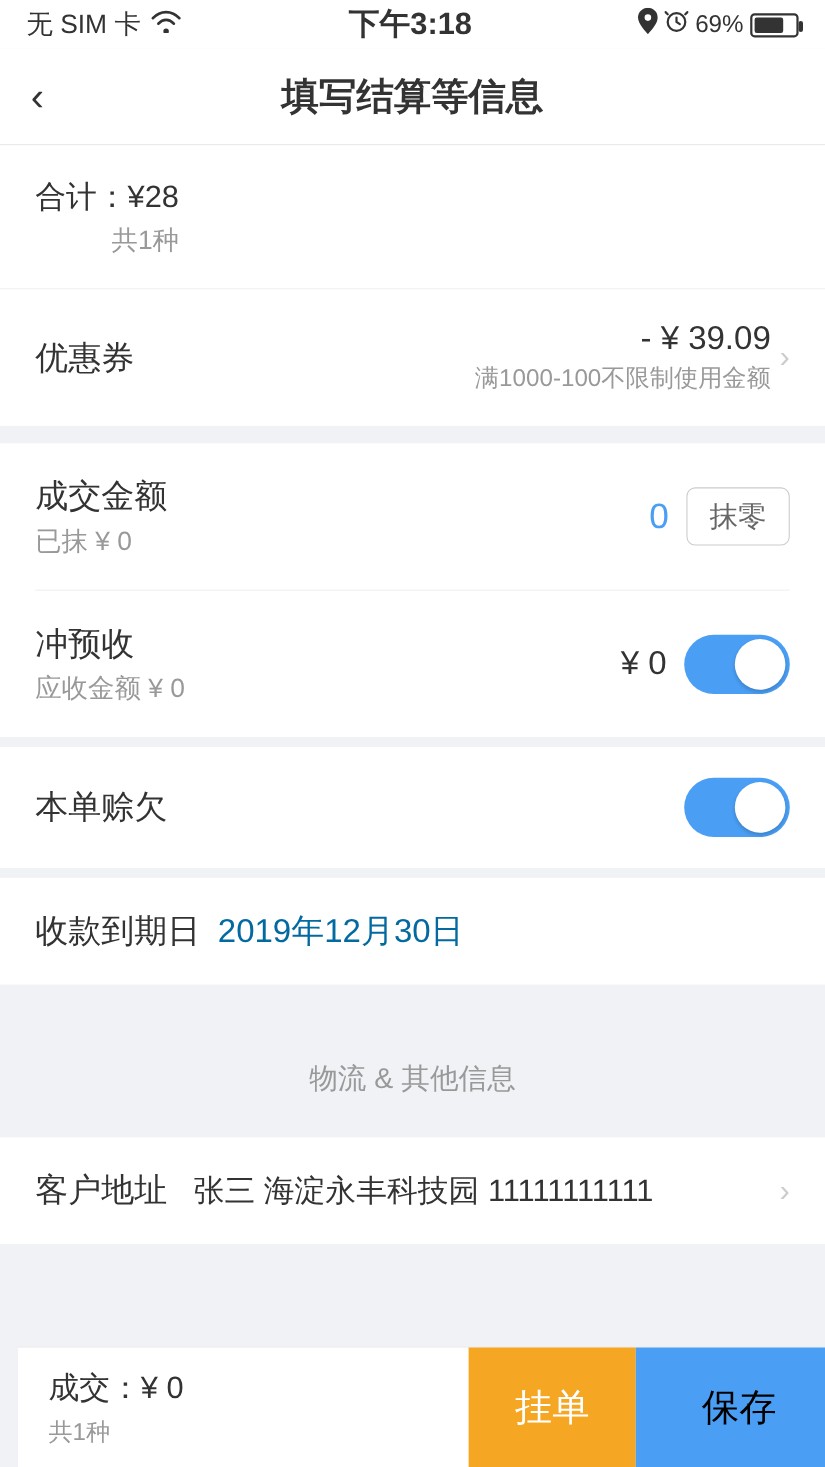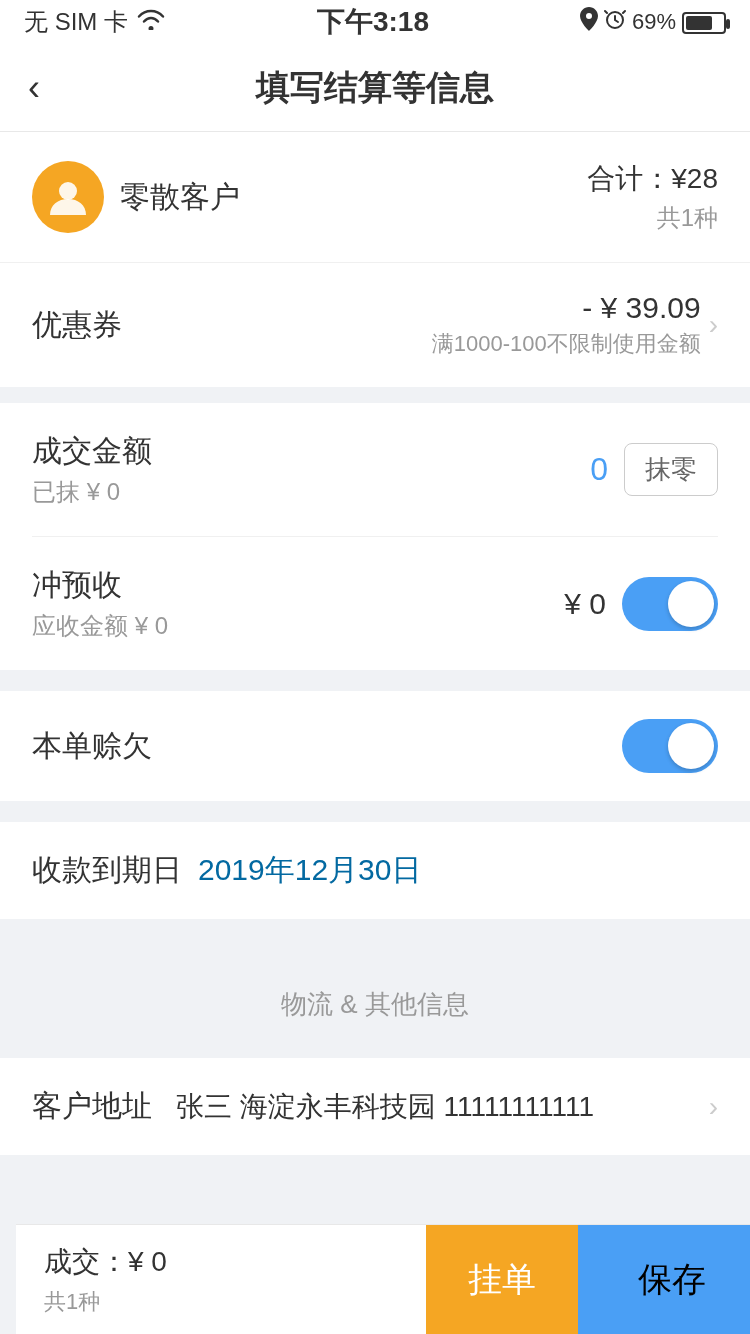--- a/index.html
+++ b/index.html
@@ -93,21 +93,21 @@
     .coupon-label { font-size: 30px; color: #333; }
     .coupon-right { display: flex; align-items: center; gap: 8px; }
     .coupon-info { text-align: right; }
     .coupon-discount { font-size: 30px; color: #333; }
     .coupon-desc { font-size: 22px; color: #999; margin-top: 4px; }
     .chevron-icon { font-size: 28px; color: #ccc; }
 
     
     .form-section {
       background: #fff;
-      margin-bottom: 21px;
+      margin-bottom: 9px;
       padding: 0 32px;
     }
 
     .form-row {
       display: flex;
       align-items: center;
       justify-content: space-between;
       padding: 28px 0;
       border-bottom: 1px solid #f0f0f0;
     }
@@ -318,29 +318,20 @@
 
 <div class="nav-bar">
   <span class="nav-back">‹</span>
   <span class="nav-title">填写结算等信息</span>
 </div>
 
 <div class="main-content">
 
   <div class="section">
     <div class="customer-row">
-      <div class="customer-left">
-        <div class="avatar">
-          <svg viewBox="0 0 48 48" fill="none">
-            <circle cx="24" cy="18" r="9" fill="#fff" opacity="0.9"></circle>
-            <path d="M6 42c0-10 8-16 18-16s18 6 18 16" fill="#fff" opacity="0.9"></path>
-          </svg>
-        </div>
-        <span class="customer-name">零散客户</span>
-      </div>
       <div class="customer-right">
         <div class="total-amount">合计：¥28</div>
         <div class="total-count">共1种</div>
       </div>
     </div>
 
     <div class="coupon-row">
       <span class="coupon-label">优惠券</span>
       <div class="coupon-right">
         <div class="coupon-info">

